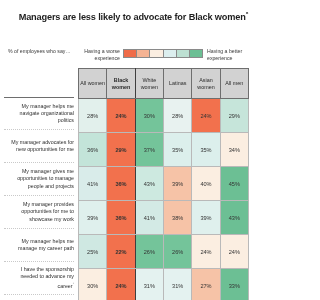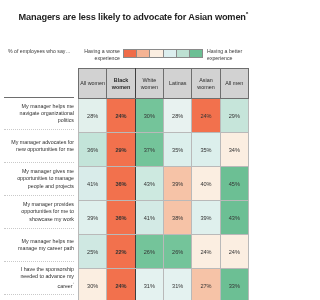--- a/index.html
+++ b/index.html
@@ -87,21 +87,21 @@
     box-sizing:border-box;
     border-bottom:0.5px dotted #c9c9c9;
   }
   .rowlabel:first-child{border-top:0.6px solid #6e6e6e;}
   .rowlabel span{display:block;width:100%;}
   .rowlabel sup{font-size:4px;vertical-align:super;}
 </style>
 </head>
 <body>
 
-<div class="title"><span>Managers are less likely to advocate for Asian women</span><sup>⁶</sup></div>
+<div class="title"><span>Managers are less likely to advocate for Black women</span><sup>⁶</sup></div>
 
 <div class="legend">
   <div class="pct-label">% of employees who say…</div>
   <div class="worse-label">Having a worse experience</div>
   <div class="scale-bar">
       <span style="background: rgb(239, 107, 72);"></span>
       <span style="background: rgb(245, 179, 147);"></span>
       <span style="background: rgb(251, 238, 225);"></span>
       <span style="background: rgb(220, 238, 238);"></span>
       <span style="background: rgb(189, 224, 210);"></span>

